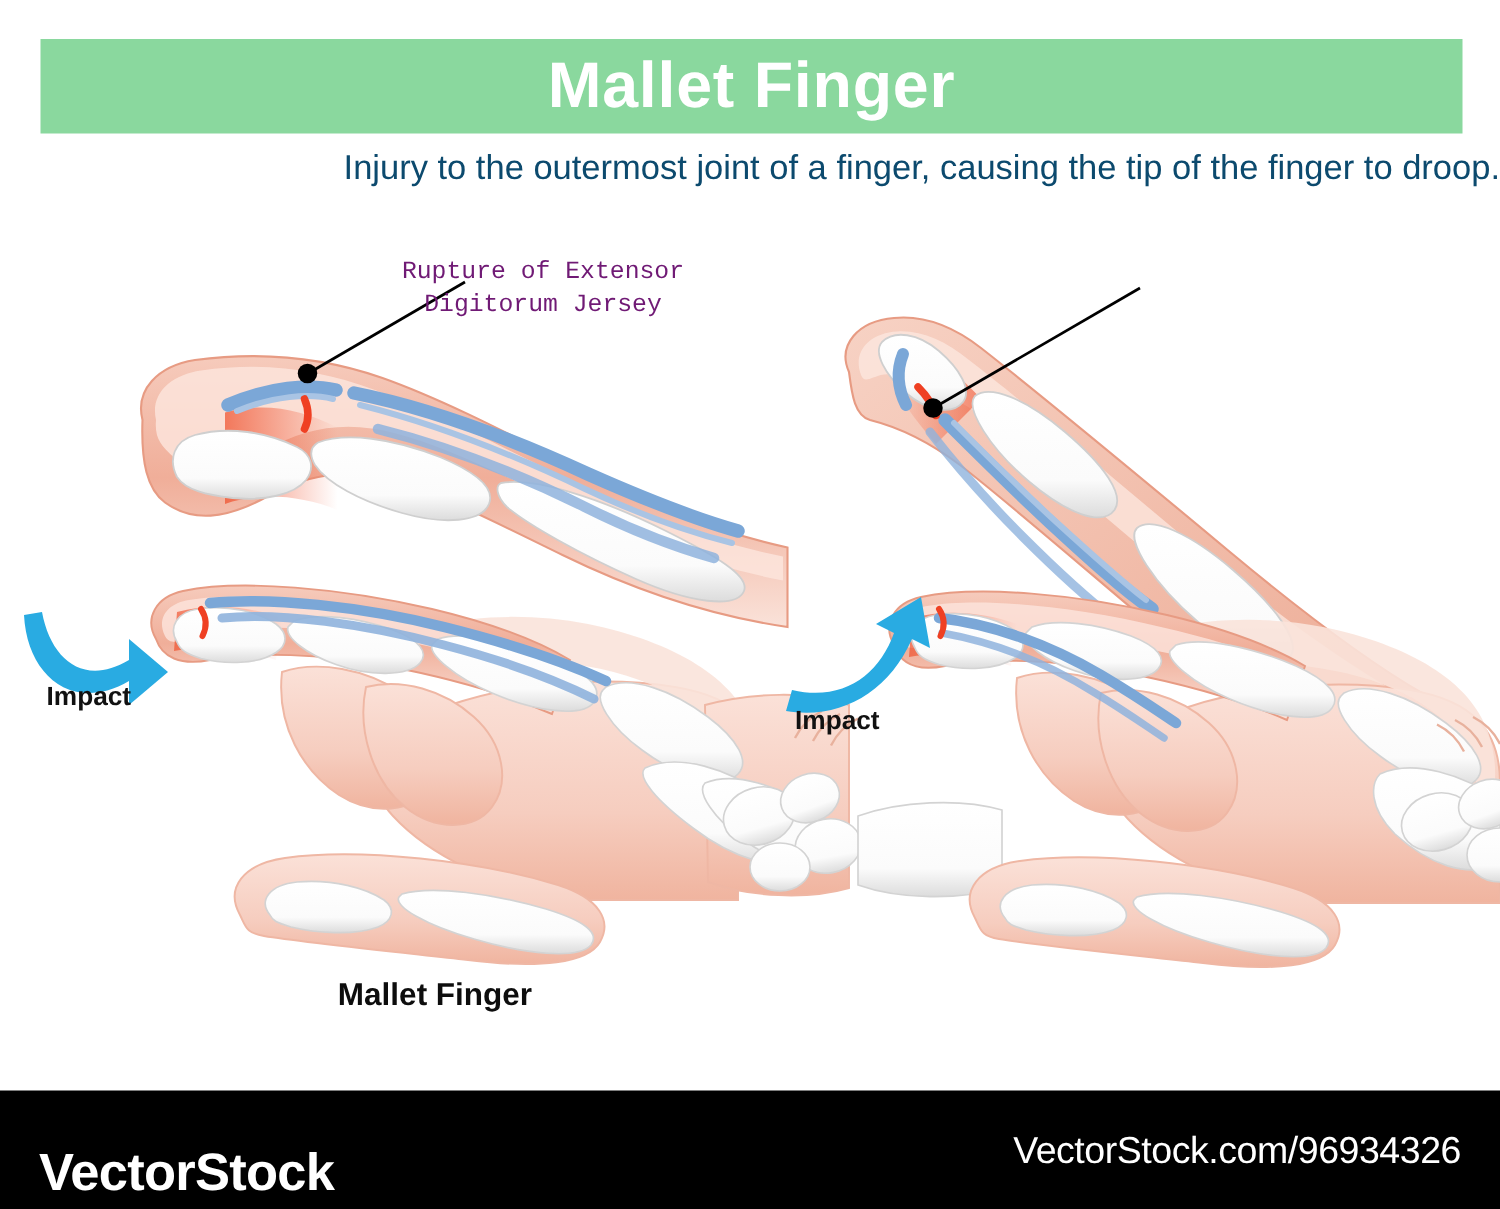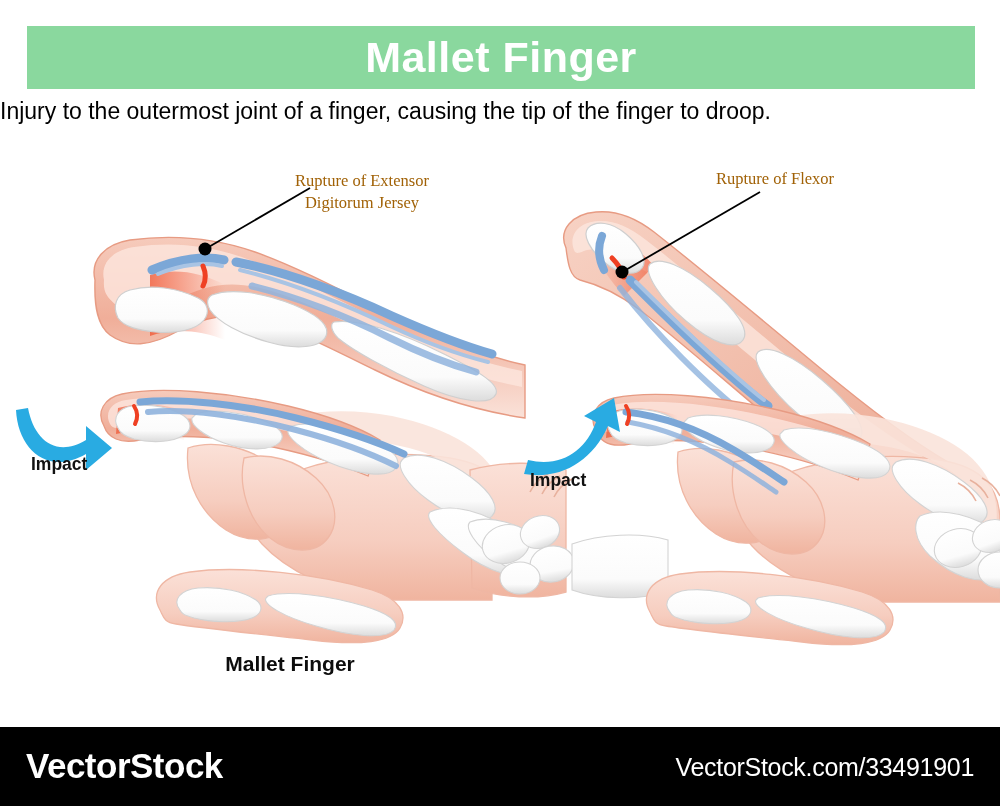--- a/index.html
+++ b/index.html
@@ -40,33 +40,33 @@
     letter-spacing: 0.5px;
     font-family: "Liberation Sans", sans-serif;
     line-height: 1;
   }
   
   .subtitle {
     position: absolute;
     left: 0;
     top: 98px;
     width: 1000px;
-    text-align: left;
-    color: #000000;
+    text-align: right;
+    color: #0c4a6e;
     font-size: 23px;
     font-family: "Liberation Sans", sans-serif;
   }
   
   .callout {
     position: absolute;
     text-align: center;
-    color: #a16207;
+    color: #701a75;
     font-size: 16.5px;
     line-height: 1.35;
-    font-family: Liberation Serif, serif;
+    font-family: Liberation Mono, monospace;
     white-space: nowrap;
   }
   .callout-left { left: 243px; top: 170px; width: 238px; }
   .callout-right { left: 630px; top: 168px; width: 290px; }
   
   .impact-label {
     position: absolute;
     font-size: 17.5px;
     font-weight: bold;
     color: #111111;
@@ -90,21 +90,21 @@
     position: absolute;
     left: 0;
     top: 727px;
     width: 1000px;
     height: 79px;
     background: #000000;
   }
   .footer-logo {
     position: absolute;
     left: 26px;
-    top: 19px;
+    top: 35px;
     color: #ffffff;
     font-size: 35px;
     font-weight: bold;
     font-family: "Liberation Sans", sans-serif;
     letter-spacing: -0.5px;
   }
   .footer-url {
     position: absolute;
     right: 26px;
     top: 26px;
@@ -363,26 +363,25 @@
       <path d="M528,320 C562,328 586,310 596,282 L584,276 L614,258 L620,292 L608,286
                C592,322 560,340 524,334 Z" fill="#29abe2"></path>
     </g>
   </svg>
 
   <div class="callout callout-left">
     <div>Rupture of Extensor</div>
     <div>Digitorum Jersey</div>
   </div>
   <div class="callout callout-right">
-    <div>Rupture of Flexor</div>
   </div>
 
   <div class="impact-label impact-left">Impact</div>
   <div class="impact-label impact-right">Impact</div>
 
   <div class="caption caption-left">Mallet Finger</div>
 
   <div class="footer">
     <div class="footer-logo">VectorStock</div>
-    <div class="footer-url">VectorStock.com/33491901</div>
+    <div class="footer-url">VectorStock.com/96934326</div>
   </div>
 
 </div>
 
 </body></html>

